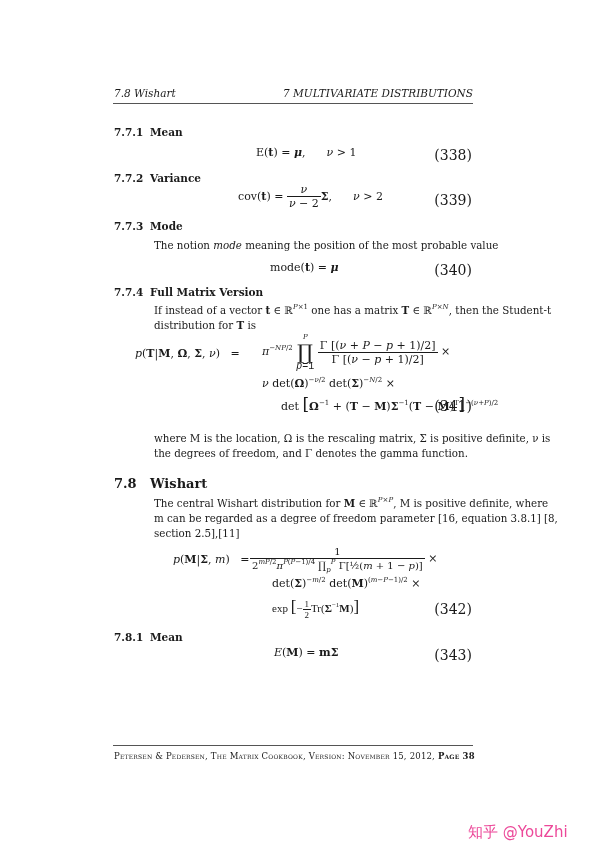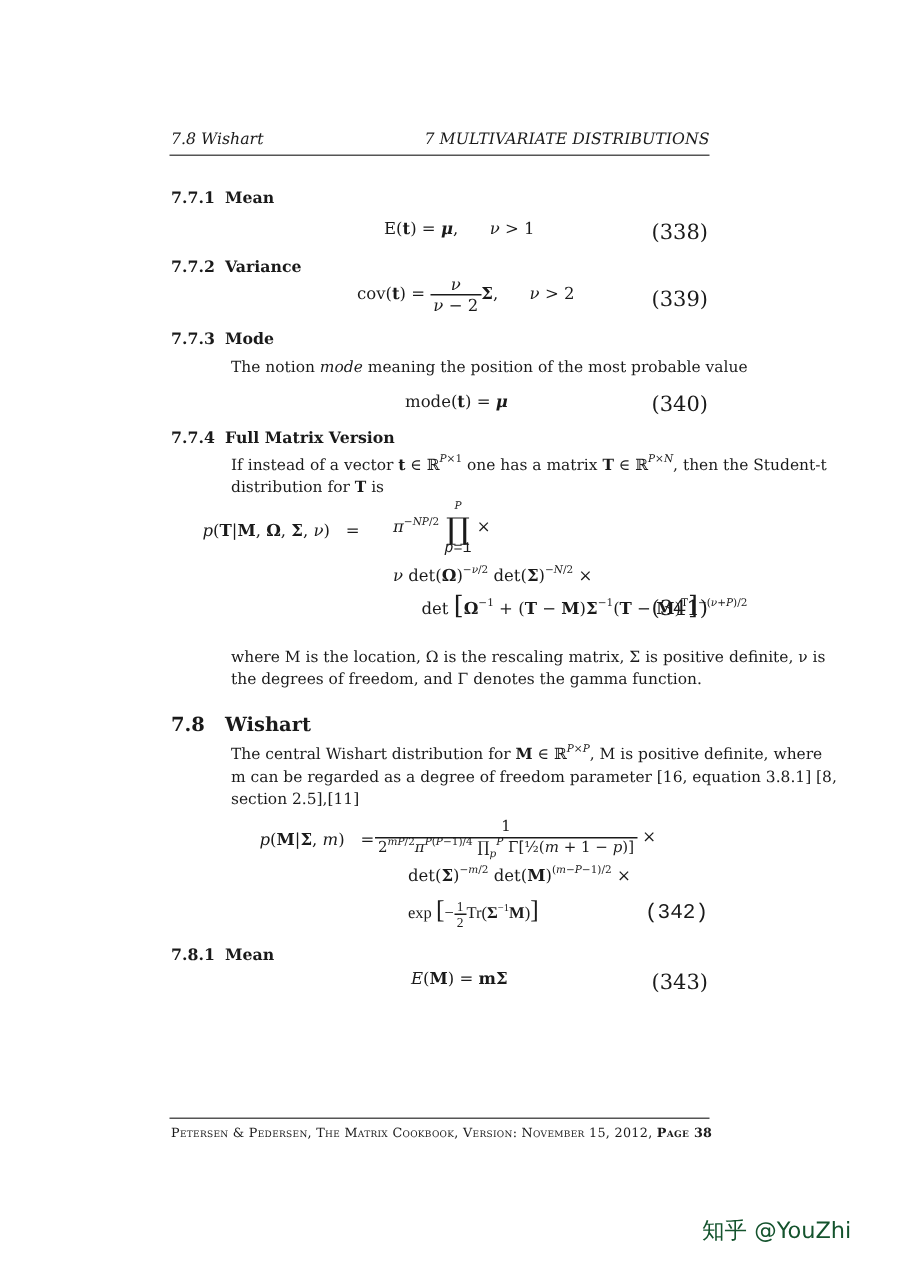--- a/index.html
+++ b/index.html
@@ -16,21 +16,21 @@
   .eq { font-size:11px; }
   .eqn { font-size:14px; }
   b.m { font-weight:bold; }
   i { font-style:italic; }
   sup { font-size:7px; vertical-align:5px; line-height:0; }
   sub { font-size:7px; vertical-align:-3px; line-height:0; }
   .frac { display:inline-block; vertical-align:middle; text-align:center; }
   .frac .n { display:block; padding:0 2px; border-bottom:1px solid #1a1a1a; line-height:13px; }
   .frac .d { display:block; padding:0 2px; line-height:13px; }
   .footer { font-size:8.5px; font-variant:small-caps; letter-spacing:0.2px; }
-  .watermark { font-family:"DejaVu Sans", sans-serif; font-size:15px; color:#14532d; }
+  .watermark { font-family:"DejaVu Sans", sans-serif; font-size:15px; color:#ec4899;margin-top:12px; }
   .bigprod { font-size:20px; }
   .bigbr { font-size:17px; }
 </style>
 </head>
 <body>
 
 <div class="abs rh" style="left:114px;top:87px;">7.8   Wishart</div>
 <div class="abs rh" style="right:127px;top:87px;">7   MULTIVARIATE DISTRIBUTIONS</div>
 <div class="hrule" style="top:103px;"></div>
 
@@ -74,21 +74,21 @@
 <div class="abs eq" style="left:135px;top:347px;">
   <i>p</i>(<b class="m">T</b>|<b class="m">M</b>, <b class="m">Ω</b>, <b class="m">Σ</b>, <i>ν</i>)&nbsp;&nbsp;&nbsp;=
 </div>
 <div class="abs eq" style="left:262px;top:333px;">
   <i>π</i><sup>−<i>NP</i>/2</sup>
   <span style="display:inline-block;vertical-align:middle;text-align:center;line-height:9px;">
     <span style="display:block;font-size:7px;"><i>P</i></span>
     <span class="bigprod" style="display:block;line-height:20px;">∏</span>
     <span style="display:block;font-size:10px;font-family:Liberation Mono, monospace;"><i>p</i>=1</span>
   </span>
-   ×
+  <span class="frac"><span class="n">Γ [(<i>ν</i> + <i>P</i> − <i>p</i> + 1)/2]</span><span class="d">Γ [(<i>ν</i> − <i>p</i> + 1)/2]</span></span> ×
 </div>
 <div class="abs eq" style="left:262px;top:377px;">
   <i>ν</i> det(<b class="m">Ω</b>)<sup>−<i>ν</i>/2</sup> det(<b class="m">Σ</b>)<sup>−<i>N</i>/2</sup> ×
 </div>
 <div class="abs eq" style="left:281px;top:394px;">
   det <span class="bigbr">[</span><b class="m">Ω</b><sup>−1</sup> + (<b class="m">T</b> − <b class="m">M</b>)<b class="m">Σ</b><sup>−1</sup>(<b class="m">T</b> − <b class="m">M</b>)<sup>T</sup><span class="bigbr">]</span><sup>−(<i>ν</i>+<i>P</i>)/2</sup>
 </div>
 <div class="abs eqn" style="right:128px;top:398px;">(341)</div>
 
 <div class="abs body" style="left:114px;top:431px;">where M is the location, Ω is the rescaling matrix, Σ is positive definite, ν is</div>
@@ -111,21 +111,21 @@
     <span class="n">1</span>
     <span class="d">2<sup><i>mP</i>/2</sup><i>π</i><sup><i>P</i>(<i>P</i>−1)/4</sup> ∏<sub><i>p</i></sub><sup><i>P</i></sup> Γ[½(<i>m</i> + 1 − <i>p</i>)]</span>
   </span> ×
 </div>
 <div class="abs eq" style="left:272px;top:577px;">
   det(<b class="m">Σ</b>)<sup>−<i>m</i>/2</sup> det(<b class="m">M</b>)<sup>(<i>m</i>−<i>P</i>−1)/2</sup> ×
 </div>
 <div class="abs eq" style="left:272px;top:597px;font-family:Liberation Serif, serif;">
   exp <span class="bigbr">[</span>−<span class="frac" style="font-size:9px;"><span class="n" style="line-height:10px;">1</span><span class="d" style="line-height:10px;">2</span></span>Tr(<b class="m">Σ</b><sup>−1</sup><b class="m">M</b>)<span class="bigbr">]</span>
 </div>
-<div class="abs eqn" style="right:128px;top:601px;font-family:Liberation Mono, monospace;">(342)</div>
+<div class="abs eqn" style="right:128px;top:601px;">(342)</div>
 
 <div class="abs subsec" style="left:114px;top:631px;">
   <span class="num">7.8.1</span><span>Mean</span>
 </div>
 <div class="abs eq" style="left:274px;top:646px;">
   <i>E</i>(<b class="m">M</b>) = <b class="m">m</b><b class="m">Σ</b>
 </div>
 <div class="abs eqn" style="right:128px;top:647px;">(343)</div>
 
 <div class="hrule" style="top:745px;"></div>

